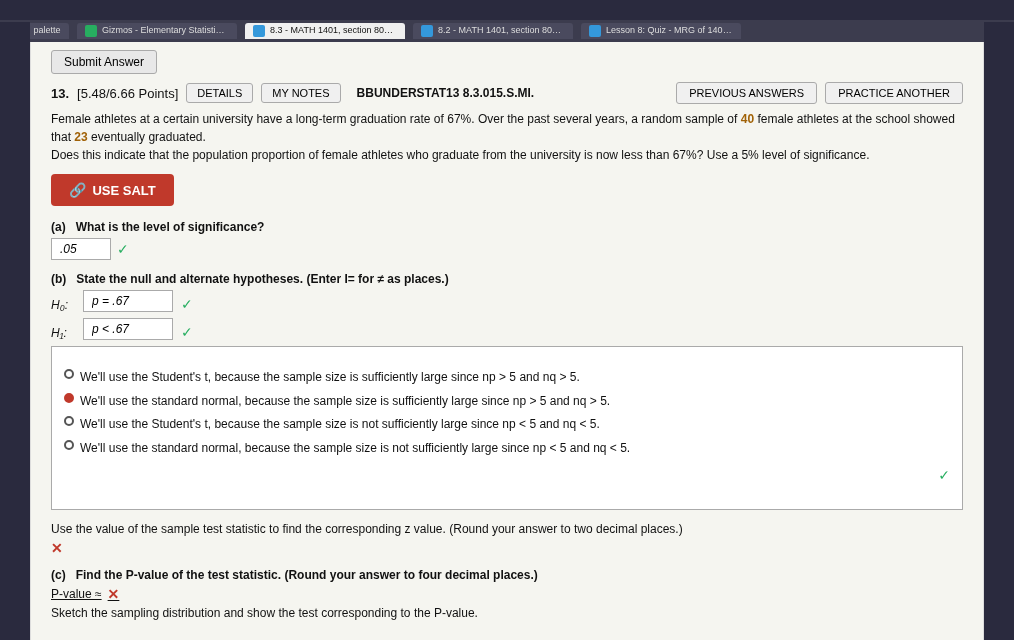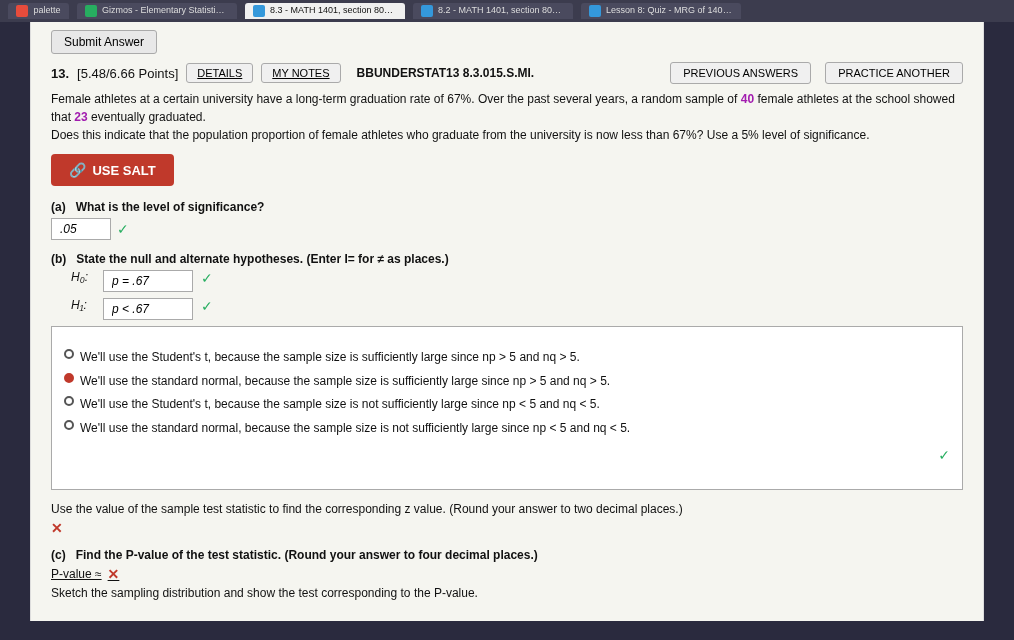--- a/index.html
+++ b/index.html
@@ -22,20 +22,21 @@
     
     .browser-bar {
       background: #3c3c4e;
       height: 22px;
       display: flex;
       align-items: center;
       padding: 0 8px;
       gap: 8px;
       font-size: 10px;
       color: #ccc;
+      margin-top: 20px;
     }
     .browser-tab {
       background: #4a4a5e;
       padding: 2px 8px;
       border-radius: 3px 3px 0 0;
       font-size: 9px;
       color: #ddd;
       white-space: nowrap;
       overflow: hidden;
       text-overflow: ellipsis;
@@ -87,51 +88,50 @@
       font-weight: bold;
       font-size: 13px;
     }
     .header-btn {
       border: 1px solid #aaa;
       background: #f0f0f0;
       padding: 3px 10px;
       font-size: 11px;
       cursor: pointer;
       border-radius: 3px;
-      text-decoration: underline;
     }
     .problem-id {
       font-size: 12px;
       font-weight: bold;
       margin-left: 8px;
     }
     .right-btns {
       margin-left: auto;
       display: flex;
-      gap: 14px;
+      gap: 8px;
       padding-left: 24px;
     }
     .right-btn {
       border: 1px solid #aaa;
       background: #f0f0f0;
       padding: 4px 12px;
       font-size: 11px;
       cursor: pointer;
       border-radius: 3px;
     }
 
     
     .problem-text {
       font-size: 12px;
       line-height: 1.5;
       margin-bottom: 10px;
       color: #111;
     }
     .problem-text .highlight {
-      color: #a21caf;
+      color: #a16207;
       font-weight: bold;
     }
 
     
     .use-salt-btn {
       background: #c0392b;
       color: white;
       border: none;
       padding: 8px 18px;
       font-size: 13px;
@@ -178,24 +178,23 @@
     }
     .x-mark {
       color: #c0392b;
       font-size: 14px;
       font-weight: bold;
     }
 
     
     .hypothesis-row {
       display: flex;
-      align-items: flex-start;
+      align-items: flex-end;
       gap: 8px;
       margin-bottom: 6px;
-      margin-left: 20px;
     }
     .hyp-label {
       font-size: 12px;
       min-width: 24px;
     }
     .hyp-input {
       border: 1px solid #aaa;
       background: white;
       padding: 3px 8px;
       font-size: 12px;

